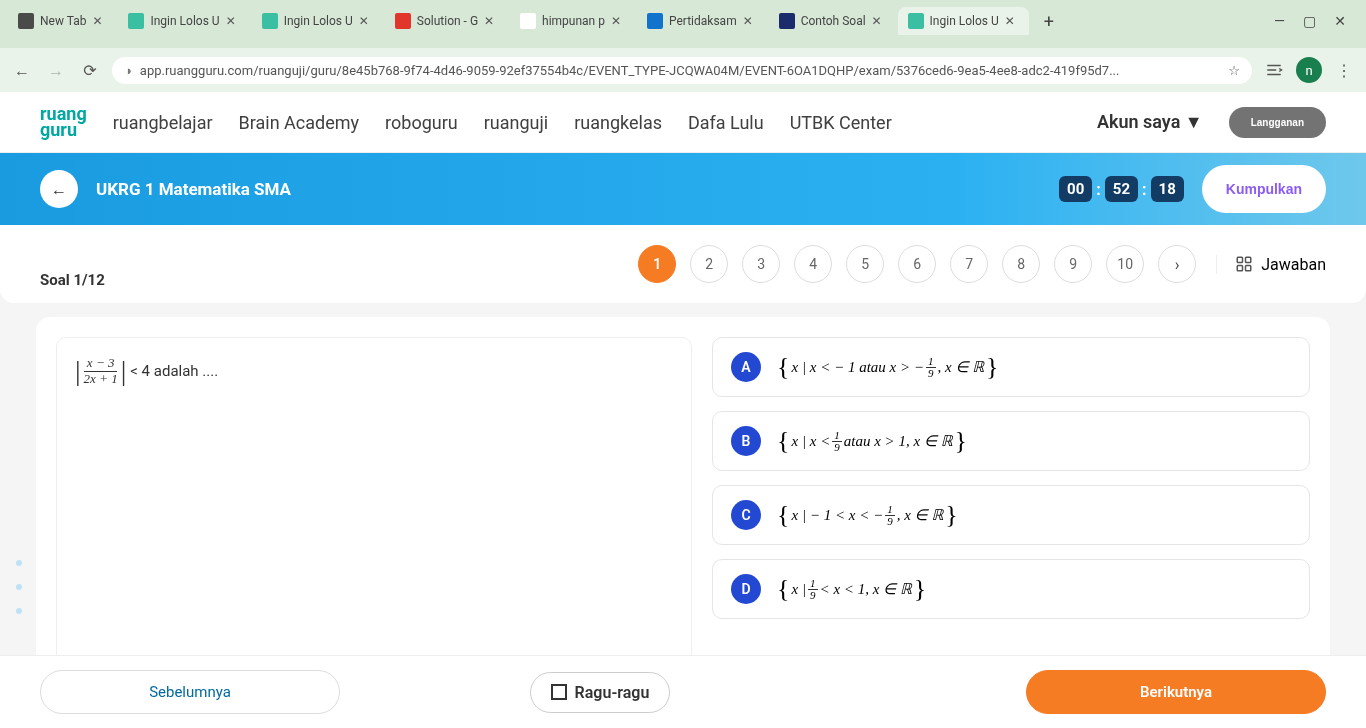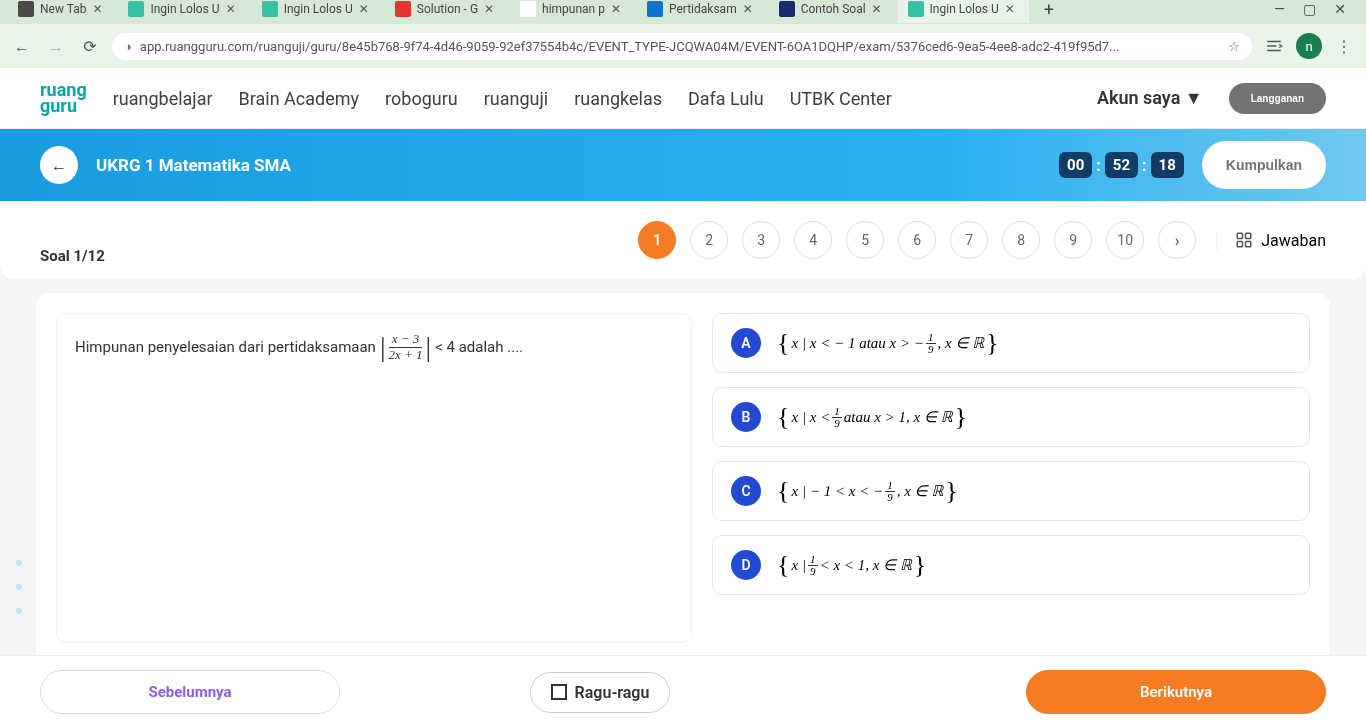--- a/index.html
+++ b/index.html
@@ -1,20 +1,20 @@
 <!DOCTYPE html>
 <html><head>
 <meta charset="utf-8">
 <style>
   * { box-sizing: border-box; margin: 0; padding: 0; }
   body { font-family: -apple-system, BlinkMacSystemFont, "Segoe UI", Roboto, Arial, sans-serif; background: #f5f5f5; overflow: hidden; width: 1366px; height: 728px; }
 
   
   .browser-top { background: #d7e8d7; }
-  .tab-strip { display: flex; align-items: center; height: 24px; padding: 4px 8px 10px 8px; gap: 2px; }
+  .tab-strip { display: flex; align-items: center; height: 48px; padding: 4px 8px 10px 8px; gap: 2px; }
   .tab { display: flex; align-items: center; gap: 6px; padding: 6px 10px; font-size: 12px; color: #444; border-radius: 8px 8px 0 0; max-width: 140px; min-width: 40px; overflow: hidden; white-space: nowrap; cursor: pointer; }
   .tab.active { background: #eaf3ea; }
   .tab .favicon { width: 16px; height: 16px; border-radius: 2px; flex-shrink: 0; display: inline-flex; align-items: center; justify-content: center; font-size: 10px; color: white; }
   .tab .title { flex: 1; overflow: hidden; text-overflow: ellipsis; }
   .tab .close { width: 14px; height: 14px; color: #555; flex-shrink: 0; }
   .newtab-btn { width: 28px; height: 28px; border-radius: 50%; display: flex; align-items: center; justify-content: center; cursor: pointer; color: #444; font-size: 18px; margin-left: 4px; }
   .window-controls { margin-left: auto; display: flex; gap: 18px; padding-right: 12px; color: #444; }
   .window-controls span { cursor: pointer; font-size: 14px; }
 
   .addr-row { display: flex; align-items: center; gap: 10px; padding: 6px 10px; background: #eaf3ea; height: 44px; }
@@ -34,21 +34,21 @@
   .account { font-size: 18px; font-weight: 600; color: #333; cursor: pointer; }
   .subscribe-btn { background: #737373; color: #fff; border: none; border-radius: 24px; padding: 10px 22px; font-size: 10px; font-weight: 600; cursor: pointer; }
 
   
   .exam-banner { background: linear-gradient(90deg, #1a9be0 0%, #2bb1f2 70%, #6fc8ec 100%); height: 72px; display: flex; align-items: center; padding: 0 40px; gap: 18px; }
   .back-circle { width: 38px; height: 38px; border-radius: 50%; background: #fff; display: flex; align-items: center; justify-content: center; cursor: pointer; color: #333; }
   .exam-title { color: #fff; font-weight: 700; font-size: 17px; }
   .timer { display: flex; align-items: center; gap: 4px; }
   .timer-box { background: #123c64; color: #fff; border-radius: 6px; padding: 4px 8px; font-weight: 700; font-size: 15px; min-width: 32px; text-align: center; }
   .timer-colon { color: #fff; font-weight: 700; }
-  .submit-btn { background: #fff; color: #737373; border: none; border-radius: 24px; padding: 16px 24px; font-size: 14px; font-weight: 600; cursor: pointer; }
+  .submit-btn { background: #fff; color: #8b5cf6; border: none; border-radius: 24px; padding: 16px 24px; font-size: 14px; font-weight: 600; cursor: pointer; }
 
   
   .qnav-row { background: #fff; display: flex; align-items: center; padding: 14px 40px; gap: 14px; border-radius: 0 0 14px 14px; position: relative; }
   .soal-label { font-weight: 700; font-size: 15px; color: #333; margin-top: 32px; }
   .qnum-list { display: flex; gap: 14px; margin-left: auto; }
   .qnum { width: 38px; height: 38px; border-radius: 50%; border: 1.5px solid #ddd; display: flex; align-items: center; justify-content: center; font-size: 14px; color: #666; cursor: pointer; }
   .qnum.current { background: #f57c23; border-color: #f57c23; color: #fff; font-weight: 600; }
   .qnav-next { width: 38px; height: 38px; border-radius: 50%; border: 1.5px solid #ddd; display: flex; align-items: center; justify-content: center; cursor: pointer; color: #444; }
   .jawaban-box { display: flex; align-items: center; gap: 8px; border-left: 1px solid #eee; padding-left: 18px; margin-left: 6px; cursor: pointer; }
   .grid-icon { width: 18px; height: 18px; }
@@ -67,21 +67,21 @@
   .minifrac .n { border-bottom: 1px solid #333; padding: 0 2px; }
   .minifrac .d { padding: 0 2px; }
 
   .option { border: 1px solid #e5e5e5; border-radius: 10px; padding: 14px 18px; display: flex; align-items: center; gap: 16px; margin-bottom: 14px; cursor: pointer; }
   .opt-letter { width: 30px; height: 30px; border-radius: 50%; background: #2349d2; color: #fff; display: flex; align-items: center; justify-content: center; font-weight: 600; font-size: 14px; flex-shrink: 0; }
   .opt-math { font-family: 'Times New Roman', serif; font-size: 15px; font-style: italic; display: flex; align-items: center; gap: 2px; }
   .brace { font-size: 26px; font-style: normal; line-height: 1; }
 
   
   .footer-bar { position: absolute; bottom: 0; left: 0; right: 0; background: #fff; border-top: 1px solid #eee; padding: 14px 40px; display: flex; gap: 24px; align-items: center; }
-  .foot-btn { flex: 1; max-width: 300px; padding: 12px 0; border-radius: 28px; font-size: 15px; font-weight: 700; text-align: center; cursor: pointer; border: 1px solid #ddd; background: #fff; color: #8b5cf6; }
+  .foot-btn { flex: 1; max-width: 300px; padding: 12px 0; border-radius: 28px; font-size: 15px; font-weight: 400; text-align: center; cursor: pointer; border: 1px solid #ddd; background: #fff; color: #0369a1; }
   .foot-ragu { display: flex; align-items: center; justify-content: center; gap: 8px; flex: 0 0 140px; border: 1.5px solid #ccc; border-radius: 28px; padding: 10px 18px; font-weight: 600; color: #333; cursor: pointer; margin: 0 auto; }
   .foot-ragu .checkbox { width: 16px; height: 16px; border: 2px solid #333; }
   .foot-next { background: #f57c23; color: #fff; border-color: #f57c23; font-weight: 600; margin-left: auto; }
 
   .side-dots { position: absolute; left: 16px; top: 560px; display: flex; flex-direction: column; gap: 18px; }
   .side-dots span { width: 6px; height: 6px; border-radius: 50%; background: #bde3f5; }
 </style>
 </head>
 <body>
 
@@ -210,21 +210,20 @@
         <rect x="3" y="14" width="7" height="7" rx="1"></rect>
         <rect x="14" y="14" width="7" height="7" rx="1"></rect>
       </svg>
     <span>Jawaban</span>
   </div>
 </div>
 
 <div class="content-wrap">
   <div class="left-pane">
     <div class="question-text">
-      <span>Himpunan penyelesaian dari pertidaksamaan</span>
       <span class="abs-frac">
         <span class="abs-bar">|</span>
         <span class="frac">
           <span class="num">x − 3</span>
           <span class="den">2x + 1</span>
         </span>
         <span class="abs-bar">|</span>
       </span>
       <span>&lt; 4  adalah ....</span>
     </div>

